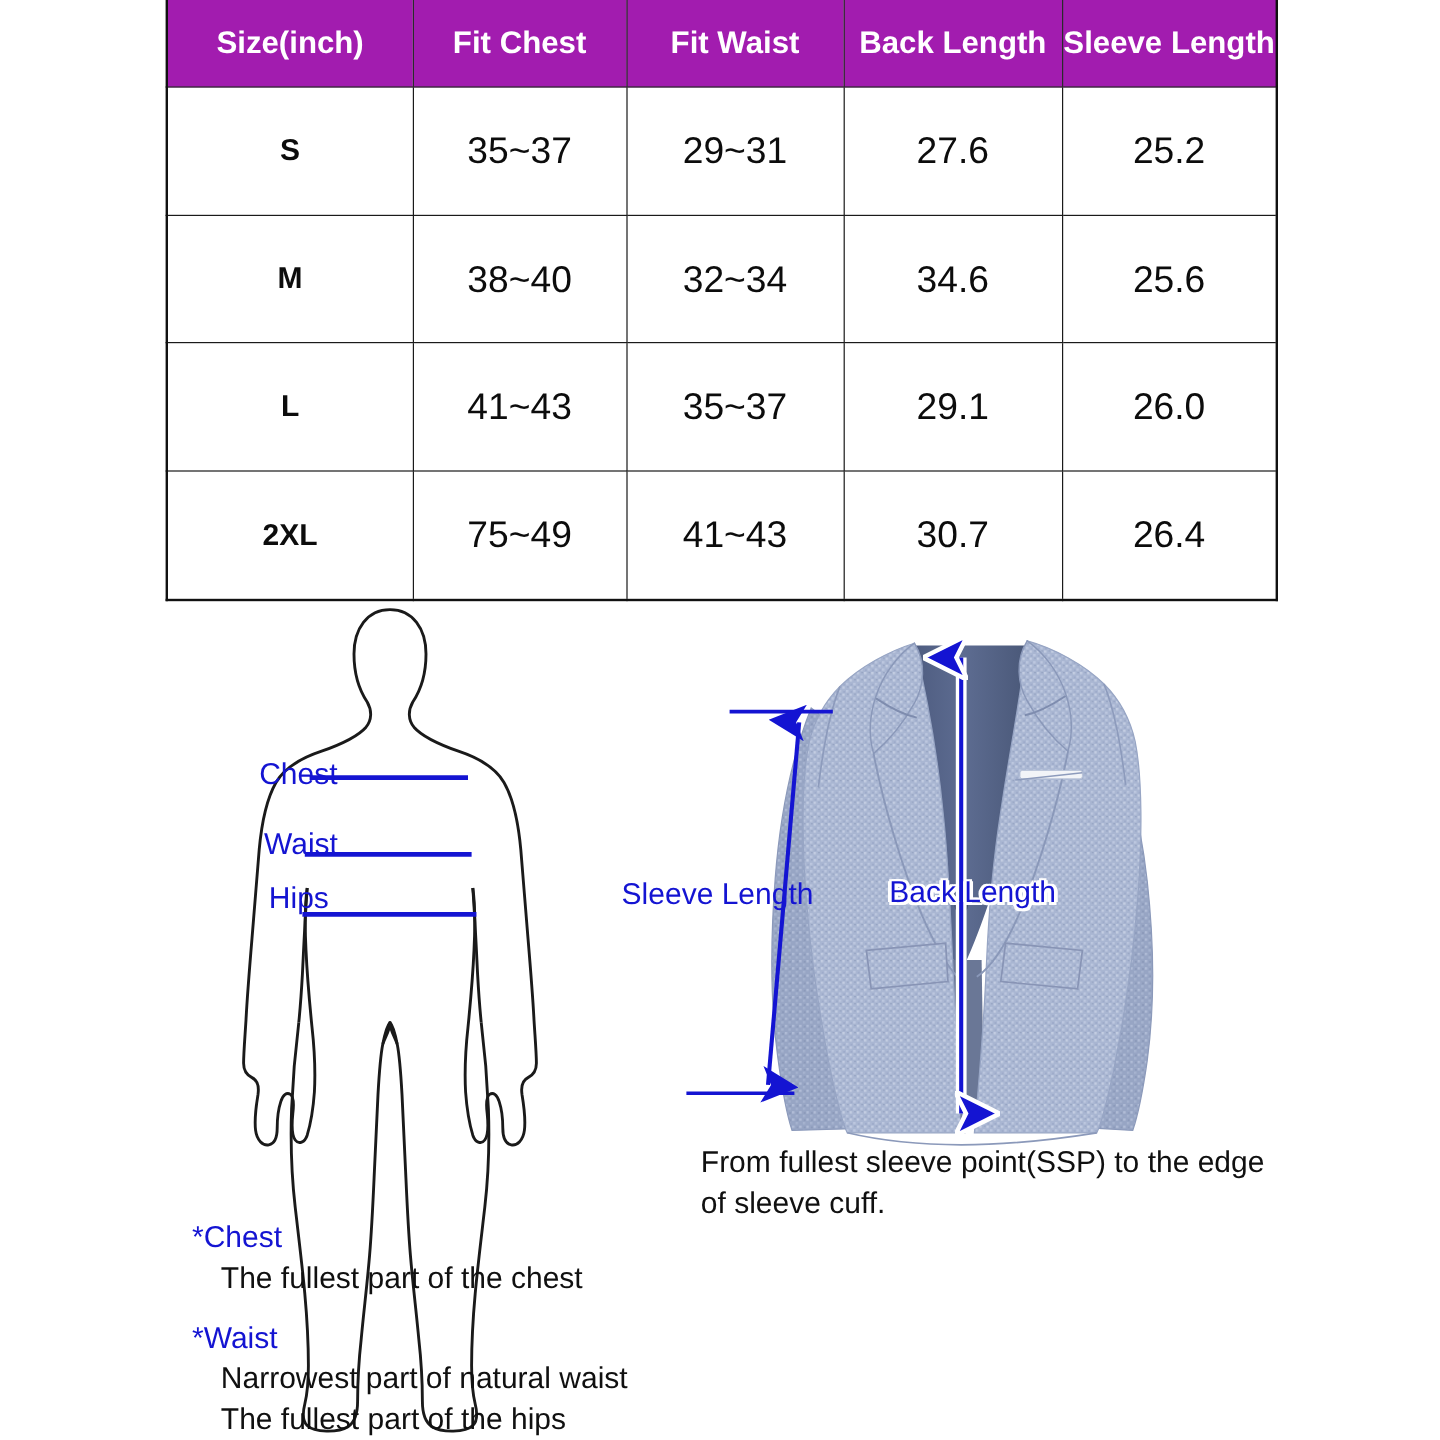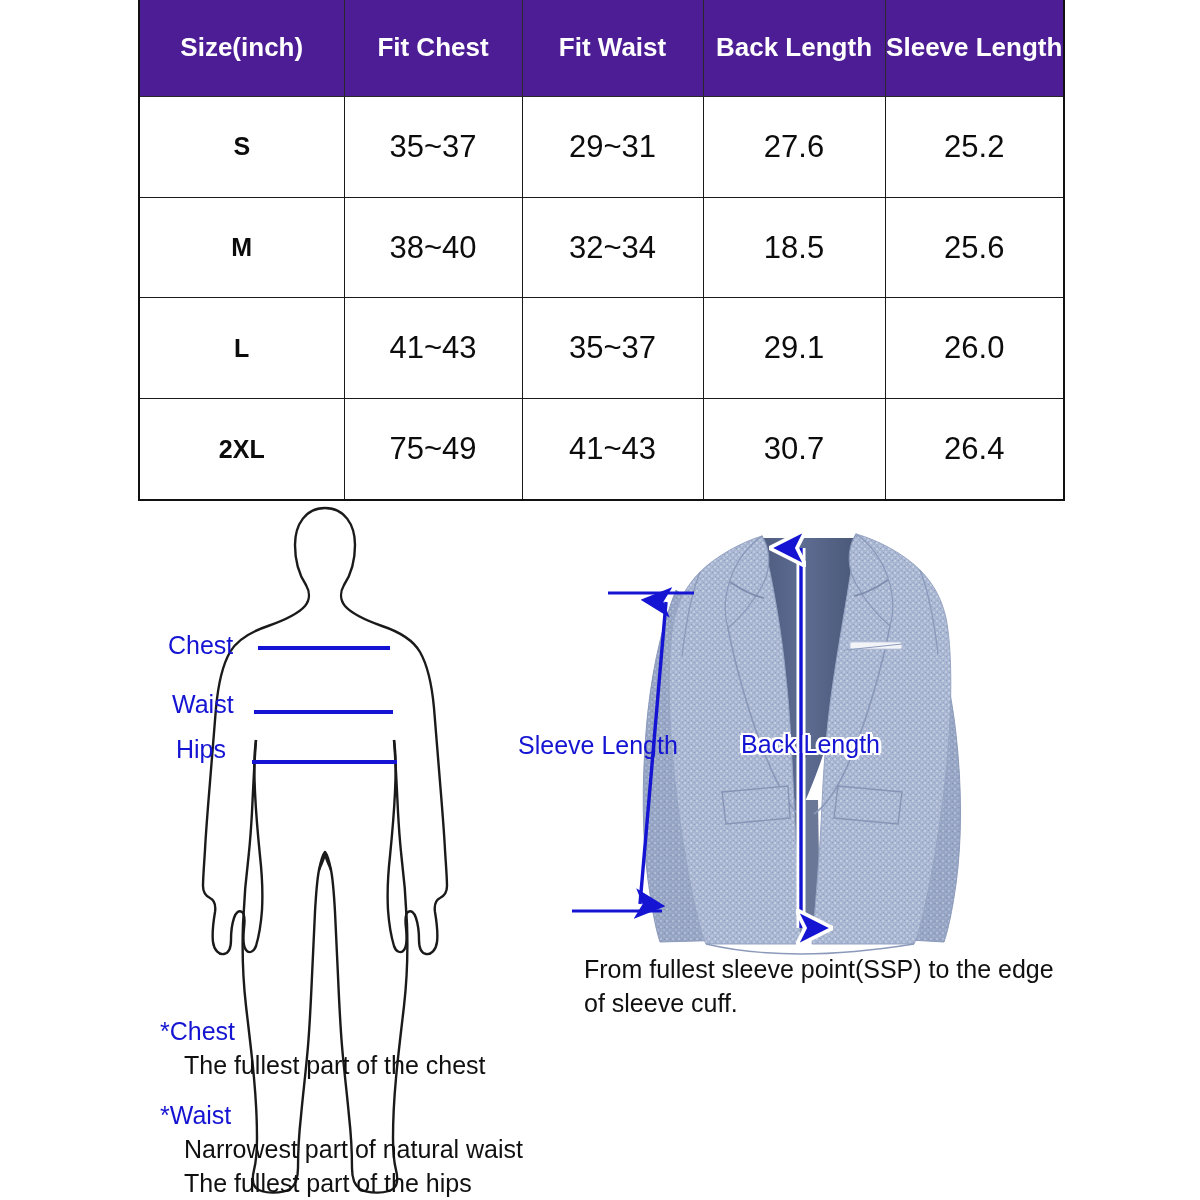--- a/index.html
+++ b/index.html
@@ -34,26 +34,26 @@
     border-top: none;
   }
   table.size-table th,
   table.size-table td {
     border: 1.6px solid #1a1a1a;
     text-align: center;
     vertical-align: middle;
     padding: 0;
   }
   table.size-table thead th {
-    background: #4c1d95;
+    background: #a21caf;
     color: #ffffff;
     font-size: 26px;
     font-weight: bold;
     line-height: 1.15;
-    height: 96px;
+    height: 72px;
     border-color: #2a2a2a;
     border-top: none;
   }
   table.size-table thead th:first-child { border-left: none; }
   table.size-table thead th:last-child { border-right: none; }
   table.size-table tbody td {
     background: #ffffff;
     color: #0c0c0c;
     font-size: 31px;
     height: 82.5px;
@@ -78,20 +78,21 @@
     height: 700px;
   }
 
   
   .body-label {
     position: absolute;
     color: #1414d2;
     font-size: 25px;
     font-family: "Liberation Sans", sans-serif;
     white-space: nowrap;
+    margin-left: 48px;
   }
   #label-chest { left: 168px; top: 131px; }
   #label-waist { left: 172px; top: 190px; }
   #label-hips  { left: 176px; top: 235px; }
 
   .jacket-label {
     position: absolute;
     color: #1414d2;
     font-size: 25px;
     white-space: nowrap;
@@ -157,21 +158,21 @@
         <td class="size-cell">S</td>
         <td>35~37</td>
         <td>29~31</td>
         <td>27.6</td>
         <td>25.2</td>
       </tr>
       <tr>
         <td class="size-cell">M</td>
         <td>38~40</td>
         <td>32~34</td>
-        <td>18.5</td>
+        <td>34.6</td>
         <td>25.6</td>
       </tr>
       <tr>
         <td class="size-cell">L</td>
         <td>41~43</td>
         <td>35~37</td>
         <td>29.1</td>
         <td>26.0</td>
       </tr>
       <tr>

